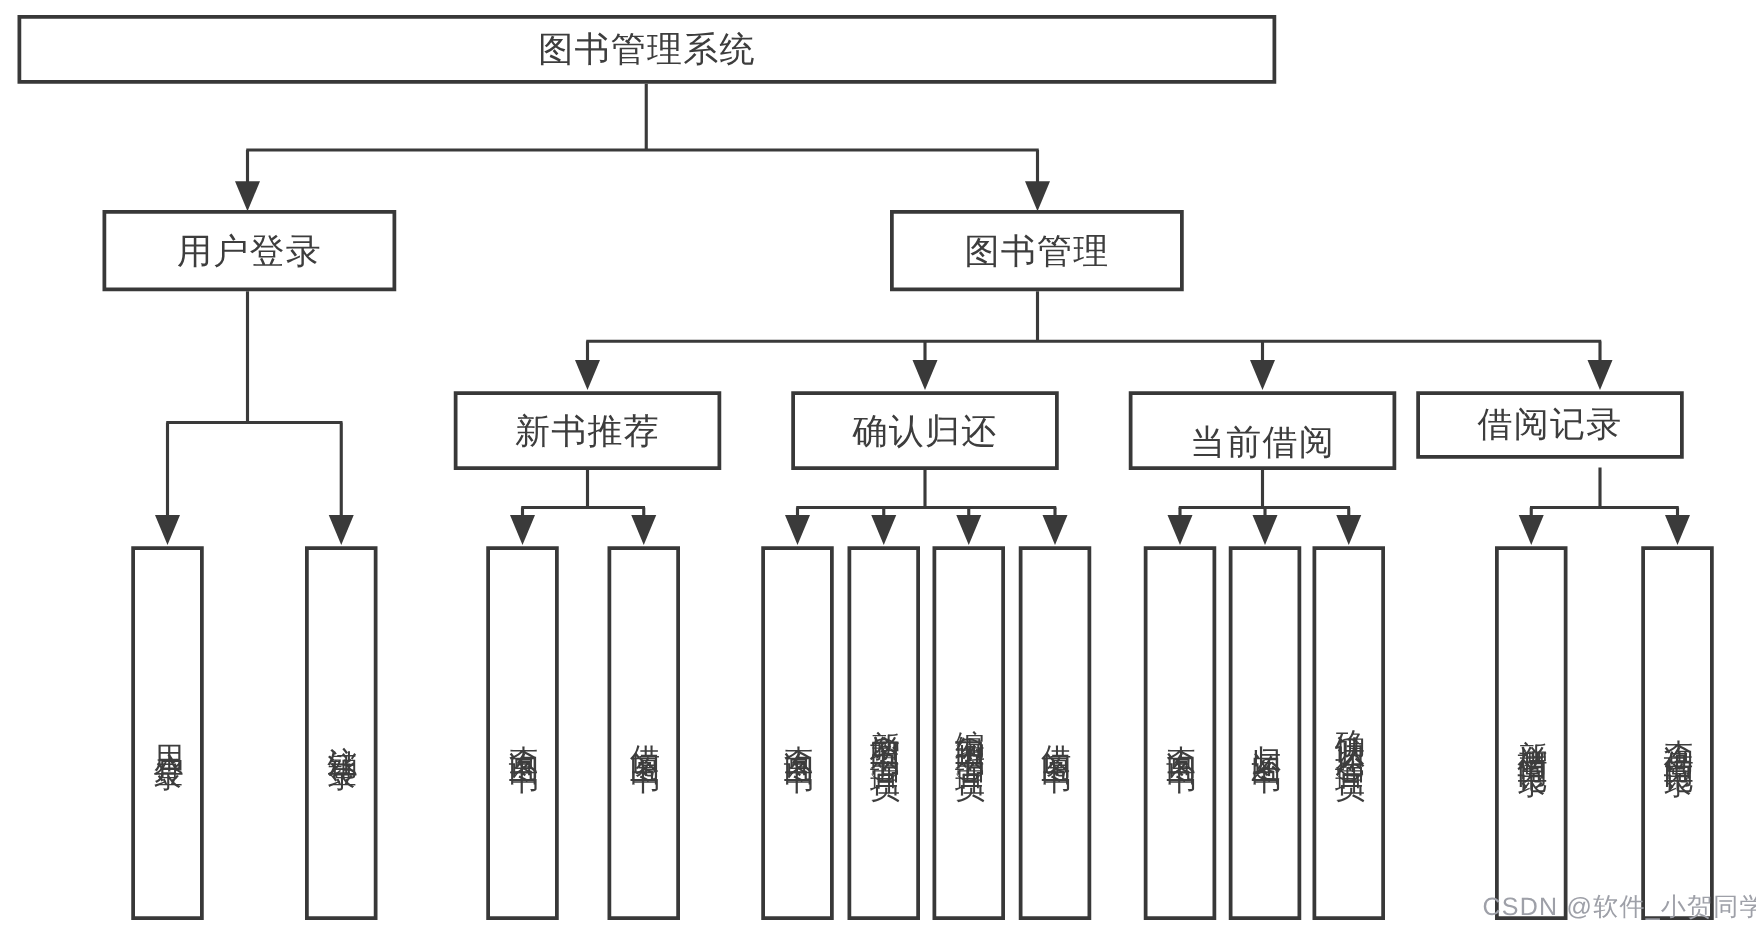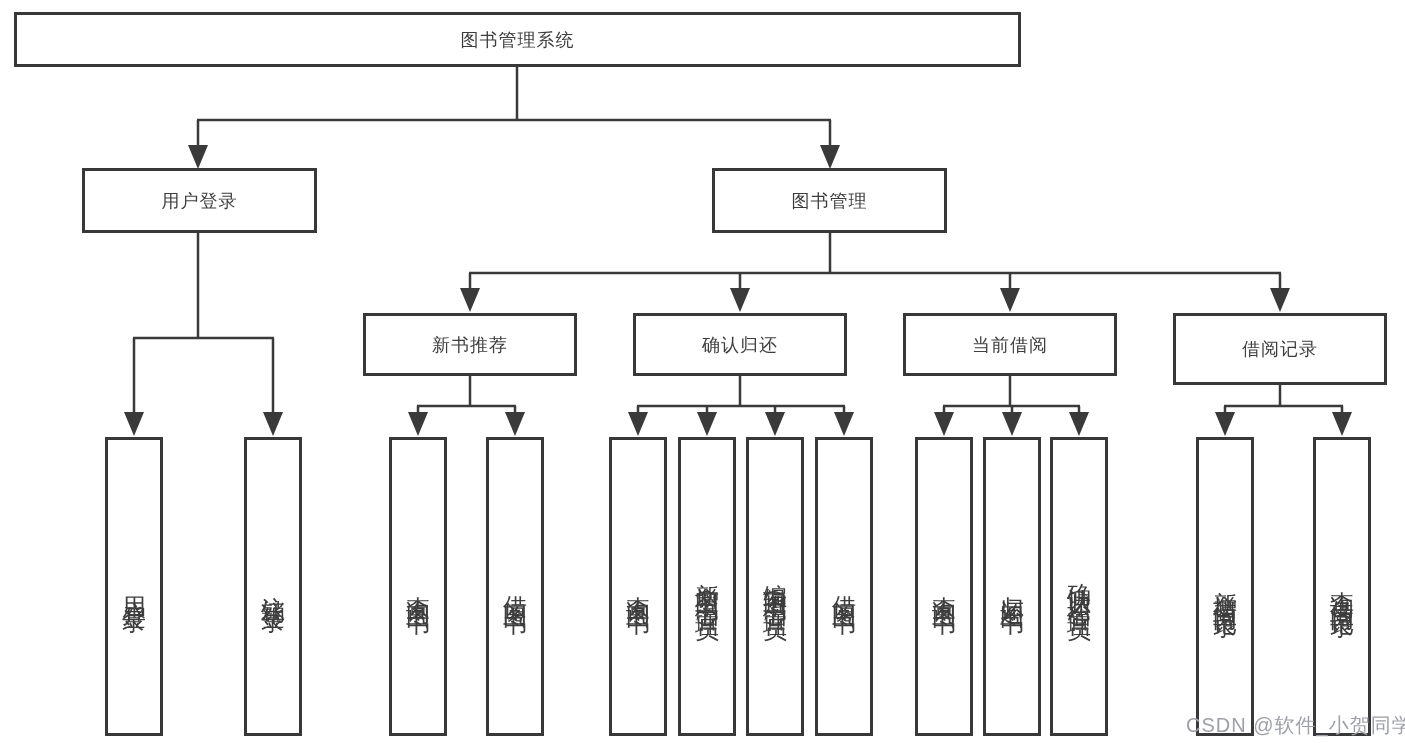--- a/index.html
+++ b/index.html
@@ -2,31 +2,31 @@
 <html><head>
 <meta charset="utf-8">
 <style>
   html,body { margin:0; padding:0; background:#ffffff; }
   body { width:1405px; height:747px; position:relative; overflow:hidden;
          font-family:"Liberation Sans","DejaVu Sans",sans-serif; }
   .wires { position:absolute; left:0; top:0; }
   .box { position:absolute; border:3px solid #383838; background:#ffffff;
          box-sizing:border-box; display:flex; align-items:center; justify-content:center;
          color:#3d3d3d; }
-  .hbox span { font-size:18px; letter-spacing:1px; }
+  .hbox span { font-size:28px; letter-spacing:1px; }
   .vbox span { writing-mode:vertical-rl; text-orientation:mixed;
                font-size:24px; line-height:1; letter-spacing:5px; }
   
   #n-root {left:14px;  top:12px;  width:1007px; height:55px;}
   #n-l2a  {left:82px;  top:168px; width:235px;  height:65px;}
   #n-l2b  {left:712px; top:168px; width:235px;  height:65px;font-family:Liberation Mono, monospace;}
   #n-l3a  {left:363px; top:313px; width:214px;  height:63px;text-align:center;}
   #n-l3b  {left:633px; top:313px; width:214px;  height:63px;}
-  #n-l3c  {left:903px; top:313px; width:214px;  height:63px;}
-  #n-l3d  {left:1173px;top:313px; width:214px;  height:72px;}
+  #n-l3c  {left:903px; top:313px; width:214px;  height:63px;align-items:flex-end;}
+  #n-l3d  {left:1133px;top:313px; width:214px;  height:54px;}
   .vbox   {top:437px; width:58px; height:299px;}
   #f1 {left:105px;} #f2 {left:244px;}
   #f3 {left:389px;} #f4 {left:486px;}
   #f5 {left:609px;} #f6 {left:678px;} #f7 {left:746px;} #f8 {left:815px;}
   #f9 {left:915px;} #f10{left:983px;} #f11{left:1050px;}
   #f12{left:1196px;} #f13{left:1313px;}
   .watermark { position:absolute; left:1186px; top:712px; font-size:20px;
                color:#9ea0a8; letter-spacing:1px; white-space:nowrap; }
 </style>
 </head>

